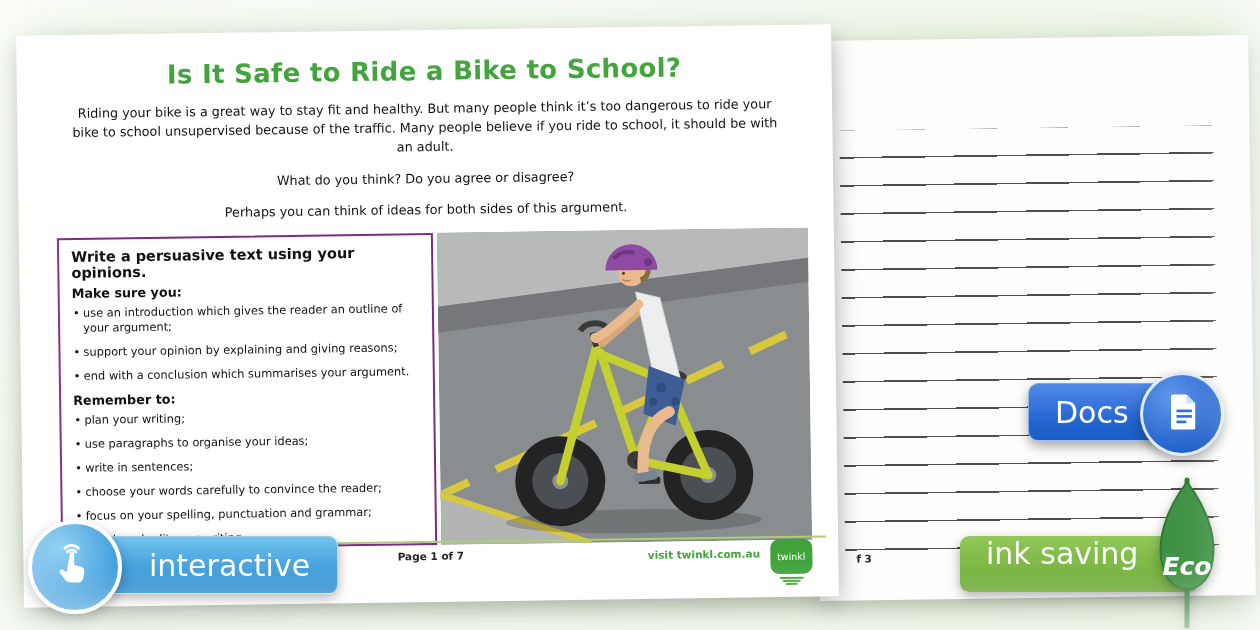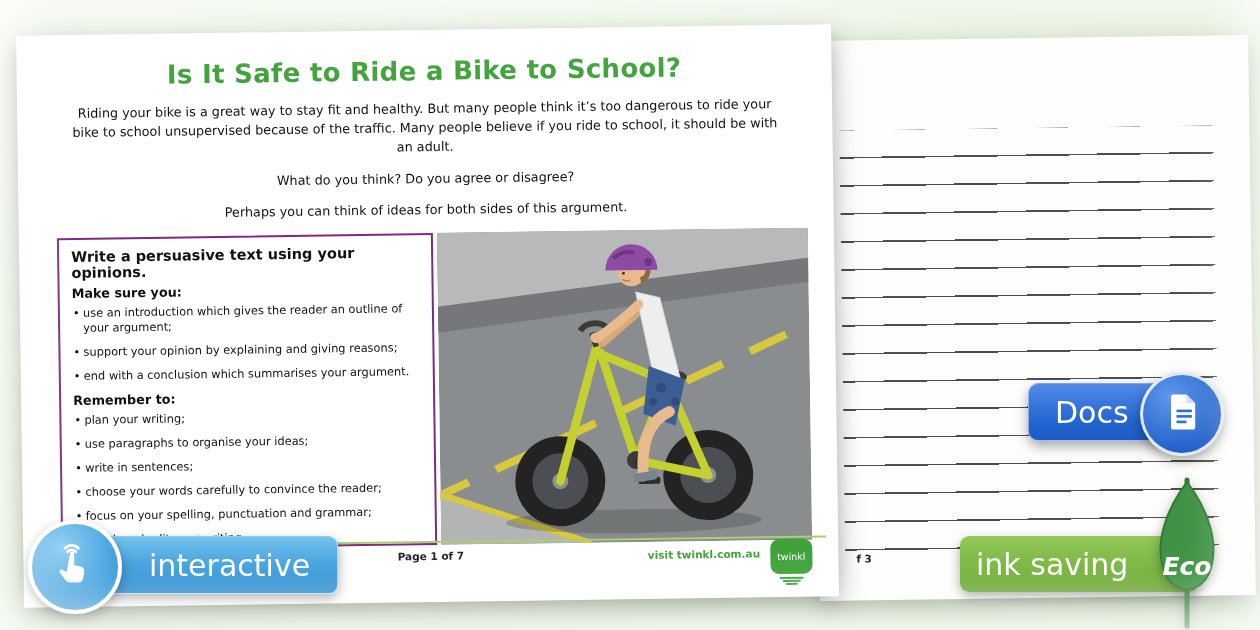--- a/index.html
+++ b/index.html
@@ -69,21 +69,21 @@
     box-sizing:border-box;display:flex;align-items:center;padding-left:26px;color:#fff;font-size:30px;}
   .bd-circle{position:absolute;left:128px;top:0;width:84px;height:84px;border-radius:50%;
     background:radial-gradient(circle at 35% 28%,#5f97ec,#1f5fc9 75%);
     border:3px solid rgba(255,255,255,0.85);box-sizing:border-box;
     box-shadow:0 5px 12px rgba(0,0,0,0.35);display:flex;align-items:center;justify-content:center;}
 
   #badge-eco{left:952px;top:474px;width:280px;height:156px;}
   .be-label{position:absolute;left:8px;top:62px;width:238px;height:56px;border-radius:9px;
     background:linear-gradient(180deg,#93c95c 0%,#74b23a 65%,#69a532 100%);
     box-shadow:0 5px 12px rgba(0,0,0,0.35);box-sizing:border-box;
-    display:flex;align-items:center;padding-left:16px;color:#fff;font-size:30px;}
+    display:flex;padding-left:26px;color:#fff;font-size:30px;}
   .be-leaf{position:absolute;left:196px;top:0;width:78px;height:156px;
     filter:drop-shadow(0 4px 6px rgba(0,0,0,0.3));font-style:italic;}
 </style>
 </head>
 <body>
 
 <div class="page-back">
   <div class="ruled"></div>
   <div class="back-footer">f 3</div>
 </div>

